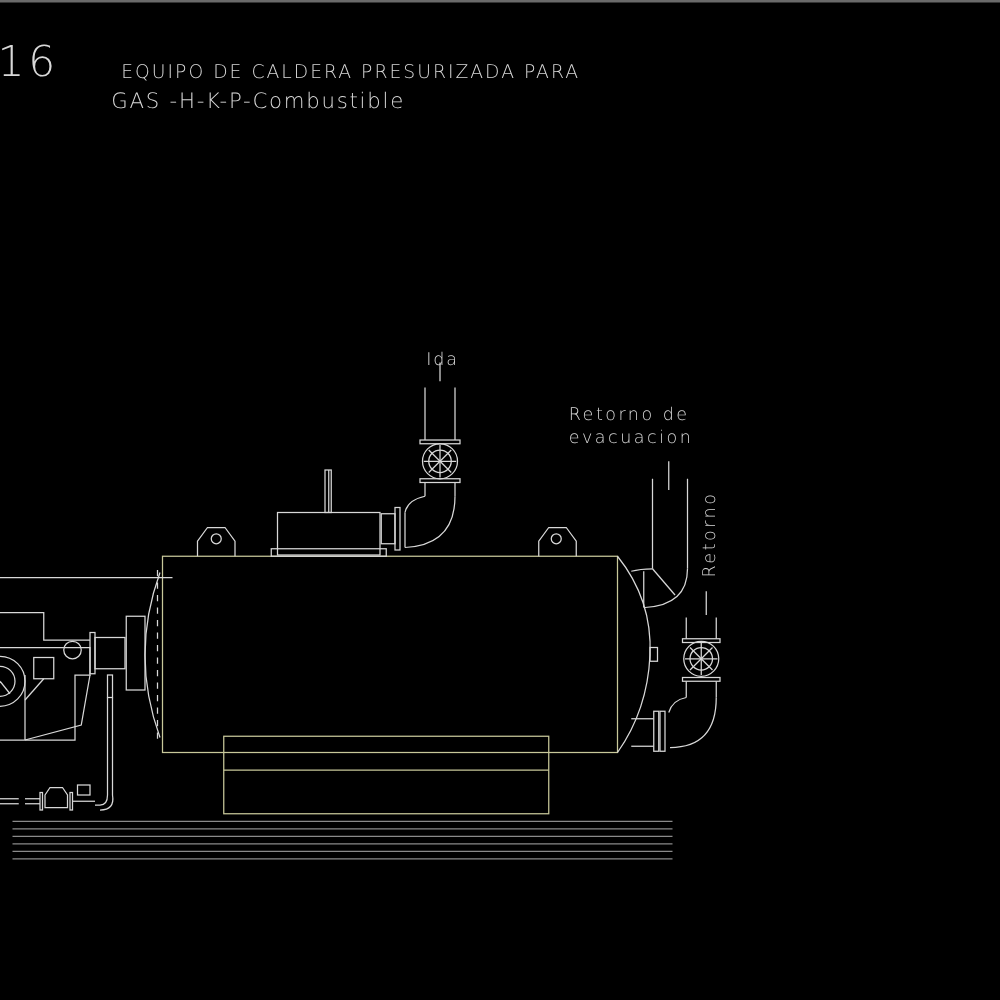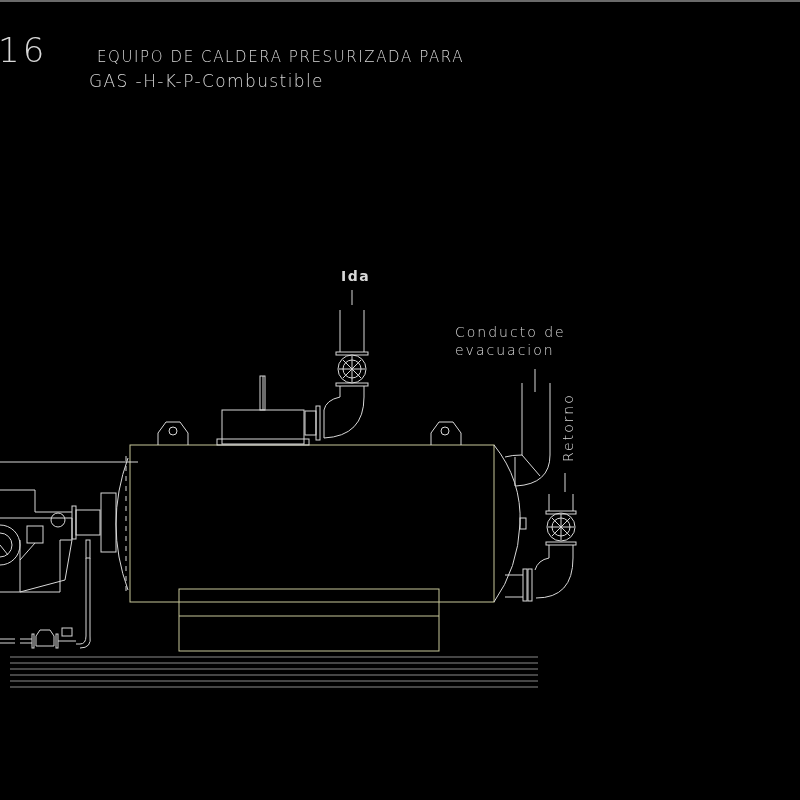--- a/index.html
+++ b/index.html
@@ -2,36 +2,36 @@
 <html><head>
   <meta charset="utf-8">
   <style>
     html, body { margin: 0; padding: 0; background: #000; }
     body { width: 800px; height: 800px; overflow: hidden; position: relative; font-family: "DejaVu Sans", sans-serif; }
     .topline { position: absolute; left: 0; top: 0; width: 800px; height: 2px; background: #6a6a6a; }
     .txt { position: absolute; color: #d8d8d8; white-space: nowrap; letter-spacing: 1.5px; font-weight: 200; }
     .num { left: -2px; top: 30px; font-size: 34px; letter-spacing: 3px; }
     .title1 { left: 80px; top: 48px; font-size: 15px; letter-spacing: 1.6px; margin-left: 17px; }
     .title2 { left: 89px; top: 71px; font-size: 17px; letter-spacing: 1.4px; }
-    .lbl-ida { left: 341px; top: 268px; font-size: 14px; font-weight: bold; }
+    .lbl-ida { left: 341px; top: 280px; font-size: 14px; }
     .lbl-cond1 { left: 455px; top: 324px; font-size: 14px; letter-spacing: 2px; }
     .lbl-cond2 { left: 455px; top: 342px; font-size: 14px; letter-spacing: 2px; text-align: right; }
     .lbl-ret { left: 540px; top: 420px; font-size: 14px; letter-spacing: 2px; transform: rotate(-90deg); transform-origin: left top; top: 462px; left: 560px; }
     svg { position: absolute; left: 0; top: 0; }
   </style>
 </head>
 <body>
 
 <div class="topline"></div>
 
 <div class="txt num">16</div>
 <div class="txt title1">EQUIPO DE CALDERA PRESURIZADA PARA</div>
 <div class="txt title2">GAS -H-K-P-Combustible</div>
 <div class="txt lbl-ida">Ida</div>
-<div class="txt lbl-cond1">Conducto de</div>
+<div class="txt lbl-cond1">Retorno de</div>
 <div class="txt lbl-cond2">evacuacion</div>
 <div class="txt lbl-ret">Retorno</div>
 
 <svg width="800" height="800" viewBox="0 0 800 800">
   <g fill="none" stroke-width="1">
 
     <g stroke="#c8c89a">
       <rect x="130" y="445" width="364" height="157"></rect>
       <rect x="179" y="589" width="260" height="62"></rect>
       <line x1="179" y1="616" x2="439" y2="616"></line>

